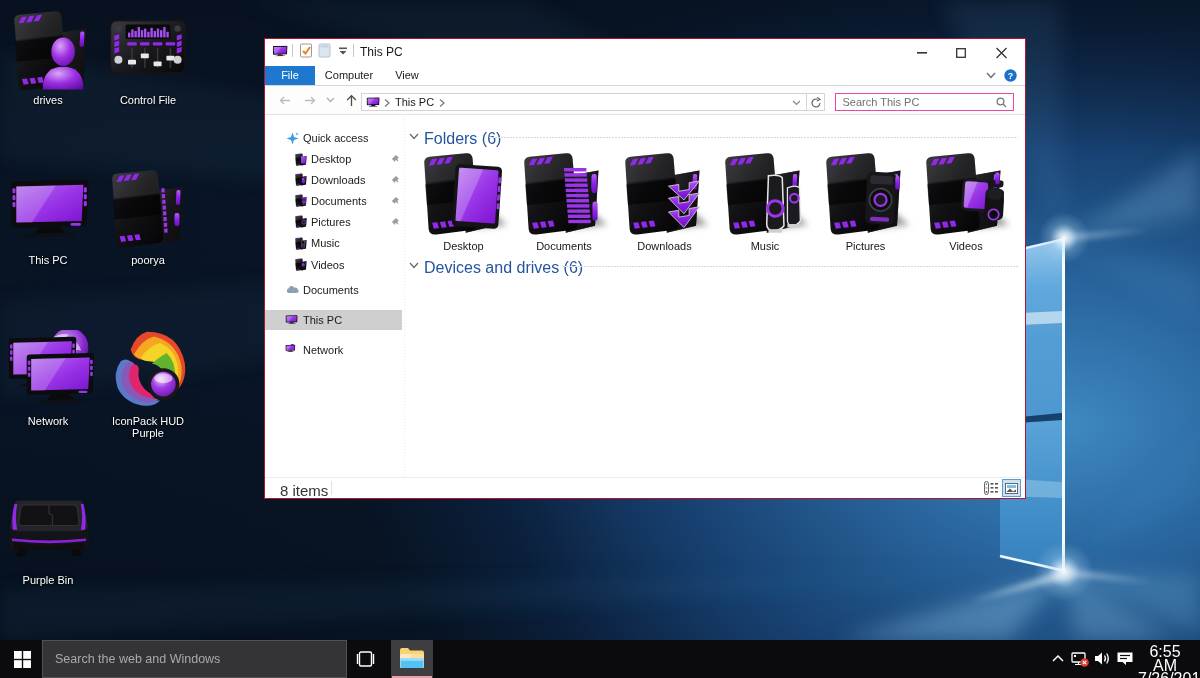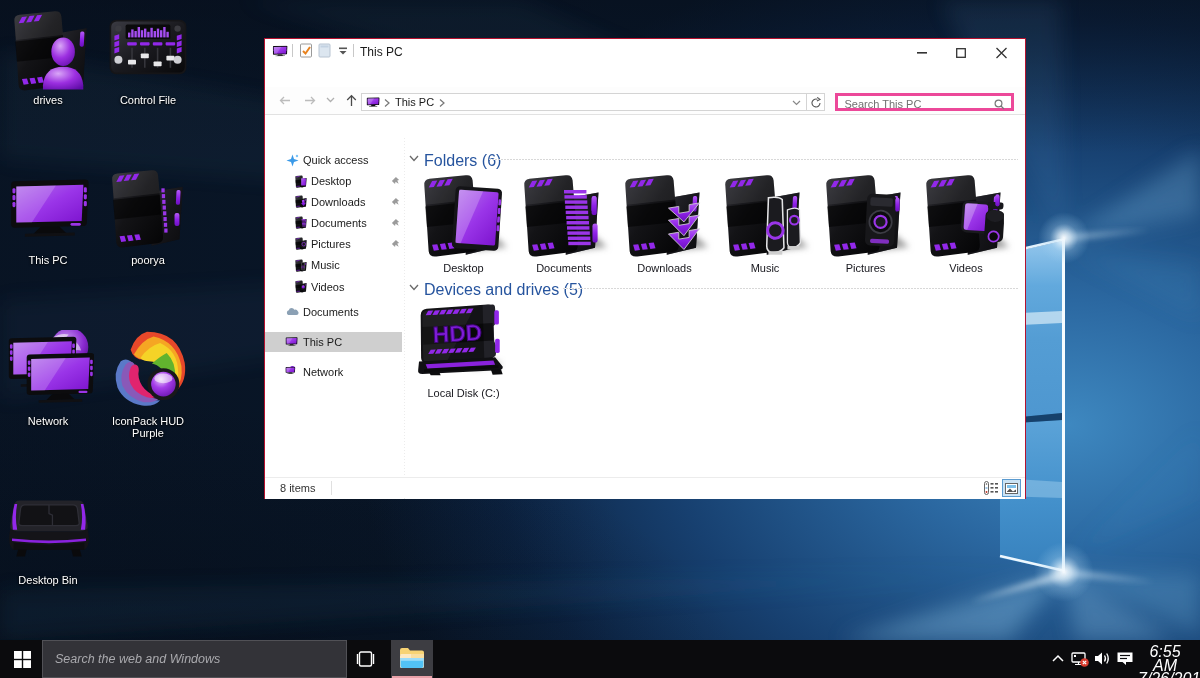--- a/index.html
+++ b/index.html
@@ -12,21 +12,21 @@
       radial-gradient(ellipse 740px 520px at 1068px 425px, #3e88c0 0%, #2b68a1 24%, #174070 54%, #0c2342 78%, #091729 96%);
   }
   .dlabel { position:absolute; color:#fff; font-size:11px; text-align:center; text-shadow:0 1px 2px rgba(0,0,0,0.95), 0 0 3px rgba(0,0,0,0.7); line-height:12px; }
   .dicon { position:absolute; }
 
   
   #win { position:absolute; left:264px; top:38px; width:762px; height:461px; background:#fff; border:1.5px solid #b5122f; }
   #titlebar { position:absolute; left:0; top:0; width:100%; height:27px; background:#fff; }
   #menubar { position:absolute; left:0; top:27px; width:100%; height:19.5px; background:#fff; border-bottom:1px solid #d5d5d5; }
   #toolbar { position:absolute; left:0; top:47.5px; width:100%; height:28px; background:#fdfdfd; border-bottom:1px solid #e2e2e2; }
-  #body { position:absolute; left:0; top:76.5px; width:100%; height:361px; background:#fff;margin-top:22px; }
+  #body { position:absolute; left:0; top:76.5px; width:100%; height:361px; background:#fff; }
   #statusbar { position:absolute; left:0; bottom:0; width:100%; height:21px; background:#fff; border-top:1px solid #ececec; }
   .tab { position:absolute; top:0; height:19px; font-size:11px; color:#1a1a1a; text-align:center; line-height:19px; }
   #sidebar { position:absolute; left:0; top:0; width:137px; height:100%; background:#fff; }
   .sitem { position:absolute; left:0; width:137px; height:20px; font-size:11px; color:#1a1a1a; line-height:20px; }
   .sitem .ic { position:absolute; left:29px; top:3.5px; width:13px; height:13px; }
   .sitem .tx { position:absolute; left:46px; top:0; }
   .pin { position:absolute; left:126px; top:5px; width:9px; height:9px; opacity:0.75; }
   #main { position:absolute; left:138px; top:0; width:622px; height:100%; }
   .ghead { position:absolute; font-size:16px; color:#26549e; }
   .gline { position:absolute; height:1px; background-image:linear-gradient(to right,#d8d8d8 55%, #fff 0); background-size:3px 1px; }
@@ -419,21 +419,21 @@
         <path d="M50,8 L50,18 L54,20 L54,32" stroke="#2e2e36" stroke-width="1.5" fill="none"></path>
         <path d="M13,7 Q10,22 13,37 L8,37 Q6,22 10,7 Z" fill="#9228ea"></path>
         <path d="M87,7 Q90,22 87,37 L92,37 Q94,22 90,7 Z" fill="#9228ea"></path>
         <path d="M5,36 Q1,56 9,60 L91,60 Q99,56 95,36 L88,39 L12,39 Z" fill="#141418"></path>
         <path d="M7,47 Q50,52 93,47 L93,50 Q50,55 7,50 Z" fill="#8a22dd"></path>
         <path d="M9,52 Q50,57 91,52 L91,60 L9,60 Z" fill="#0e0e11"></path>
         <path d="M14,60 L24,60 L22,68 L12,68 Z" fill="#0a0a0c"></path>
         <path d="M86,60 L76,60 L78,68 L88,68 Z" fill="#0a0a0c"></path>
       </svg>
     </div>
-    <div class="dlabel" style="left:8px;top:574px;width:80px">Desktop Bin</div>
+    <div class="dlabel" style="left:8px;top:574px;width:80px">Purple Bin</div>
   </div>
 
   <div id="win">
     <div id="titlebar">
       <svg style="position:absolute;left:7px;top:4px" width="16" height="16" viewBox="0 0 100 70">
           <use href="#hudmon"></use>
         </svg>
       <div style="position:absolute;left:27px;top:5px;width:1px;height:13px;background:#c8c8c8"></div>
       <svg style="position:absolute;left:34px;top:4px" width="14" height="15" viewBox="0 0 14 15">
         <rect x="1.5" y="1" width="11" height="13" rx="1" fill="#fdfdfd" stroke="#9a9a9a"></rect>
@@ -452,20 +452,32 @@
 
       <svg style="position:absolute;right:98.5px;top:0" width="10" height="27" viewBox="0 0 10 27">
           <rect x="0" y="13" width="10" height="1.6" fill="#333"></rect>
         </svg>
       <svg style="position:absolute;right:59px;top:0" width="10" height="27" viewBox="0 0 10 27">
           <rect x="0.7" y="9.7" width="8.6" height="8.6" fill="none" stroke="#333" stroke-width="1.3"></rect>
         </svg>
       <svg style="position:absolute;right:18px;top:0" width="11" height="27" viewBox="0 0 11 27">
           <path d="M0.5,9 L10.5,19 M10.5,9 L0.5,19" stroke="#333" stroke-width="1.3"></path>
         </svg>
+    </div>
+    <div id="menubar">
+      <div class="tab" style="left:0;width:50px;background:#1e78cf;color:#fff;">File</div>
+      <div class="tab" style="left:54px;width:60px;">Computer</div>
+      <div class="tab" style="left:122px;width:40px;">View</div>
+      <svg style="position:absolute;right:29px;top:6px" width="10" height="7" viewBox="0 0 10 7">
+          <path d="M1,1 L5,5.5 L9,1" class="chev"></path>
+        </svg>
+      <svg style="position:absolute;right:8px;top:3px" width="13" height="13" viewBox="0 0 13 13">
+        <circle cx="6.5" cy="6.5" r="6.2" fill="#1b70c8"></circle>
+        <text x="6.5" y="9.6" font-size="9" font-weight="bold" fill="#fff" text-anchor="middle" font-family="Liberation Sans">?</text>
+      </svg>
     </div>
     <div id="toolbar">
       <svg style="position:absolute;left:14px;top:8px" width="12" height="11" viewBox="0 0 12 11">
           <path d="M11,5.5 L1.5,5.5 M5,2 L1.5,5.5 L5,9" stroke="#bcbcbc" stroke-width="1.3" fill="none"></path>
         </svg>
       <svg style="position:absolute;left:39px;top:8px" width="12" height="11" viewBox="0 0 12 11">
           <path d="M1,5.5 L10.5,5.5 M7,2 L10.5,5.5 L7,9" stroke="#bcbcbc" stroke-width="1.3" fill="none"></path>
         </svg>
       <svg style="position:absolute;left:61px;top:10px" width="9" height="6" viewBox="0 0 9 6">
           <path d="M1,1 L4.5,4.5 L8,1" stroke="#b0b0b0" stroke-width="1.3" fill="none"></path>
@@ -488,21 +500,21 @@
         <svg style="position:absolute;right:5px;top:6px" width="9" height="6" viewBox="0 0 9 6">
             <path d="M1,1 L4.5,4.5 L8,1" stroke="#888" stroke-width="1.2" fill="none"></path>
           </svg>
       </div>
       <div style="position:absolute;left:542px;top:6px;width:18px;height:18.5px;border:1px solid #d4d4d4;border-left:none;background:#fff">
         <svg style="position:absolute;left:3px;top:3px" width="12" height="12" viewBox="0 0 12 12">
             <path d="M10,6 A4,4 0 1 1 7.4,2.2 M7.2,0.4 L10,2.4 L6.9,4.1" stroke="#555" stroke-width="1.1" fill="none"></path>
           </svg>
       </div>
 
-      <div style="position:absolute;left:569.5px;top:6px;width:179px;height:18.5px;border:3px solid #ec4899;background:#fff">
+      <div style="position:absolute;left:569.5px;top:6px;width:179px;height:18.5px;border:1px solid #ec4899;background:#fff">
         <div style="position:absolute;left:7px;top:2.5px;font-size:11px;color:#707070">Search This PC</div>
         <svg style="position:absolute;right:6px;top:3px" width="11" height="11" viewBox="0 0 11 11">
             <circle cx="4.5" cy="4.5" r="3.4" fill="none" stroke="#777" stroke-width="1.2"></circle>
             <line x1="7" y1="7" x2="10" y2="10" stroke="#777" stroke-width="1.2"></line>
           </svg>
       </div>
     </div>
     <div id="body">
       <div style="position:absolute;left:138.5px;top:0;width:1px;height:100%;background-image:linear-gradient(#ececec 35%, rgba(255,255,255,0) 0);background-size:1px 3px"></div>
       <div id="sidebar">
@@ -651,30 +663,27 @@
                 <polygon points="70,55 108,88 70,92" fill="#9a9a9a"></polygon>
               </g>
               <g transform="translate(2,1)">
                 <use href="#fVideos" width="100" height="100"></use>
               </g>
             </svg><div class="lab">Videos</div></div>
 
         <svg style="position:absolute;left:6px;top:146px" width="10" height="7" viewBox="0 0 10 7">
             <path d="M1,1 L5,5.5 L9,1" class="chev"></path>
           </svg>
-        <div class="ghead" style="left:21px;top:143px">Devices and drives (5)</div>
+        <div class="ghead" style="left:21px;top:143px">Devices and drives (6)</div>
         <div class="gline" style="left:160px;top:150px;width:455px"></div>
 
-        <div class="cell" style="left:10.5px;top:164px"><svg width="92" height="80" viewBox="0 0 110 88" preserveAspectRatio="xMinYMin meet" style="margin-right:8px">
-              <use href="#drvHDD" width="110" height="88"></use>
-            </svg><div class="lab" style="top:85px">Local Disk (C:)</div></div>
       </div>
     </div>
     <div id="statusbar">
-      <div style="position:absolute;left:15px;top:4px;font-size:11px;color:#333">8 items</div>
+      <div style="position:absolute;left:15px;top:4px;font-size:15px;color:#333">8 items</div>
       <div style="position:absolute;left:66px;top:3px;width:1px;height:14px;background:#e0e0e0"></div>
       <svg style="position:absolute;right:26px;top:3px" width="15" height="14" viewBox="0 0 15 14">
         <rect x="0.5" y="0.5" width="4" height="13" rx="2" fill="none" stroke="#555" stroke-width="0.9"></rect>
         <circle cx="2.5" cy="3" r="0.8" fill="#555"></circle>
           <rect x="1.5" y="6" width="2" height="2" fill="#9ec6e8"></rect>
           <circle cx="2.5" cy="11" r="1" fill="#c0392b"></circle>
         <g fill="#555">
             <rect x="6.5" y="2" width="3" height="1.6"></rect>
             <rect x="11" y="2" width="3" height="1.6"></rect>
             <rect x="6.5" y="6" width="3" height="1.6"></rect>
@@ -686,21 +695,21 @@
       <div style="position:absolute;right:4px;top:1px;width:19px;height:18px;background:#cbe3f5;border:1px solid #5b9bd0">
         <svg style="position:absolute;left:2px;top:2.5px" width="13" height="11" viewBox="0 0 13 11">
           <rect x="0.5" y="0.5" width="12" height="10" fill="#fff" stroke="#666"></rect>
           <rect x="2" y="2" width="9" height="3" fill="#7ec0ea"></rect>
           <path d="M2,8.5 L5,5.5 L8,8.5 L11,6.5 L11,9 L2,9 Z" fill="#555"></path>
         </svg>
       </div>
     </div>
   </div>
 
-  <div id="taskbar" style="position:absolute;left:0;top:640px;width:1200px;height:38px;background:#0b0b0d;font-style:italic;">
+  <div id="taskbar" style="position:absolute;left:0;top:640px;width:1200px;height:38px;background:#0b0b0d;">
 
     <svg style="position:absolute;left:14px;top:10.5px" width="17" height="17" viewBox="0 0 17 17">
       <g fill="#fff">
           <rect x="0" y="0" width="7.8" height="7.8"></rect>
           <rect x="9.2" y="0" width="7.8" height="7.8"></rect>
           <rect x="0" y="9.2" width="7.8" height="7.8"></rect>
           <rect x="9.2" y="9.2" width="7.8" height="7.8"></rect>
         </g>
     </svg>
 

